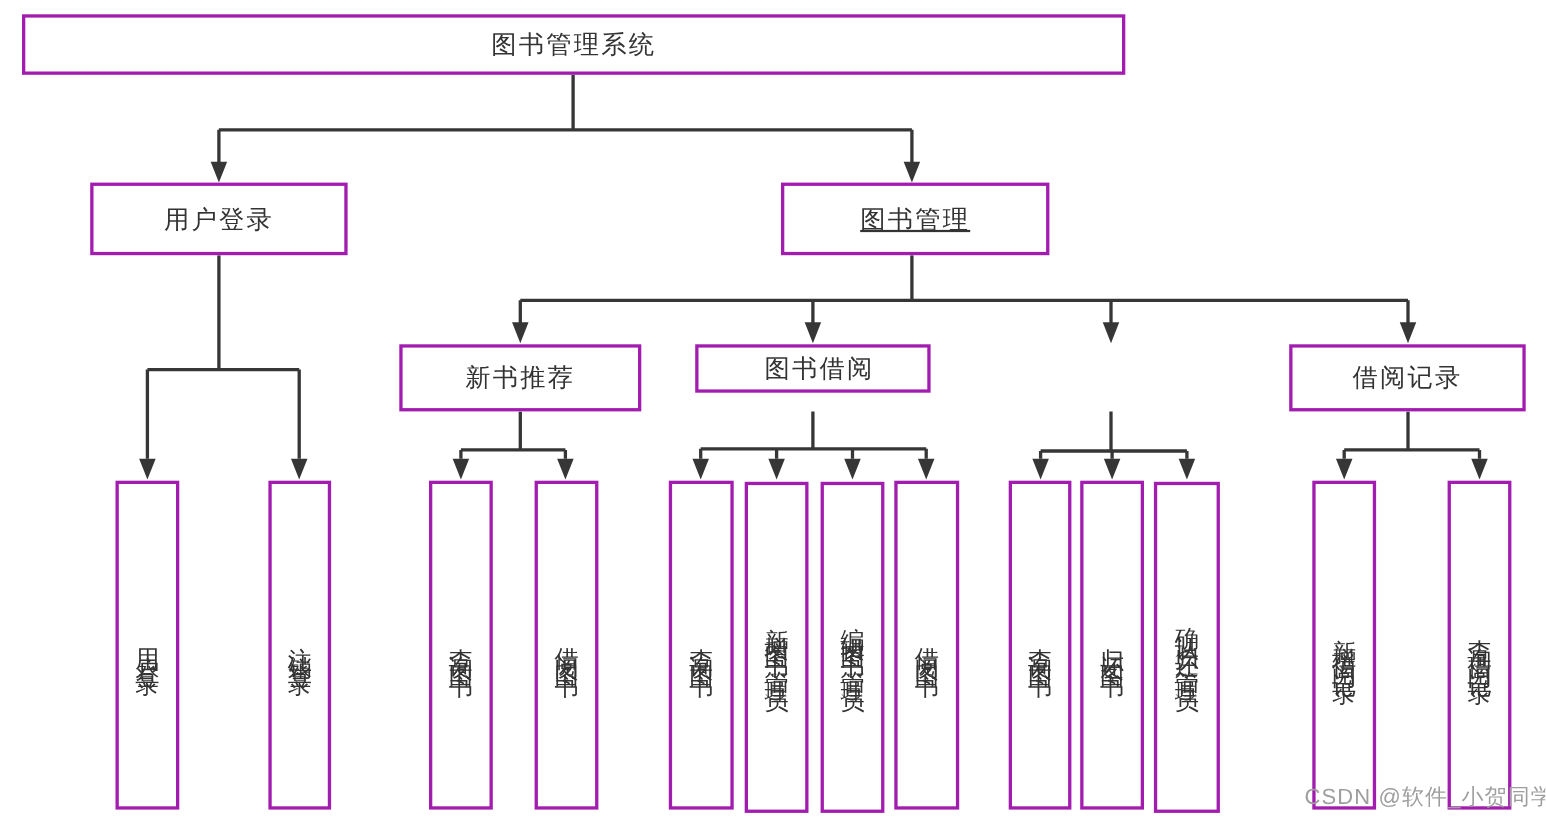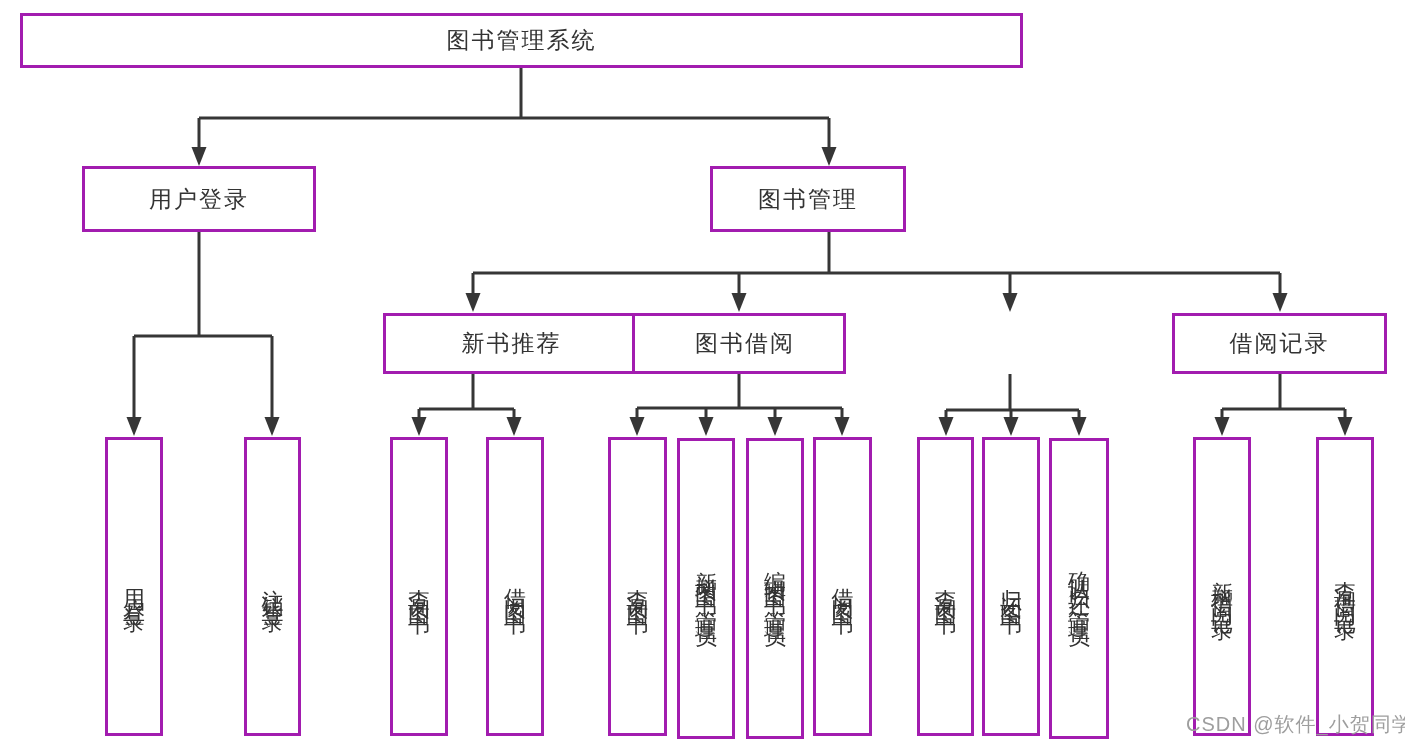--- a/index.html
+++ b/index.html
@@ -118,24 +118,24 @@
     <g>
       <path class="line" d="M1280 374 V409 M1222 409 H1345 M1222 409 V417 M1345 409 V417"></path>
       <polygon class="arrow" points="1222,436 1214.5,417 1229.5,417"></polygon>
       <polygon class="arrow" points="1345,436 1337.5,417 1352.5,417"></polygon>
     </g>
   </svg>
 
   <div class="box h-label" style="left:20px; top:13px; width:1003px; height:55px;">图书管理系统</div>
 
   <div class="box h-label" style="left:82px; top:166px; width:234px; height:66px;">用户登录</div>
-  <div class="box h-label" style="left:710px; top:166px; width:196px; height:66px;">图书管理</div>
+  <div class="box h-label" style="left:710px; top:166px; width:244px; height:66px;text-decoration:underline;">图书管理</div>
 
-  <div class="box h-label" style="left:383px; top:313px; width:257px; height:61px;">新书推荐</div>
-  <div class="box h-label" style="left:632px; top:313px; width:214px; height:61px;padding-left:12px;">图书借阅</div>
+  <div class="box h-label" style="left:363px; top:313px; width:220px; height:61px;">新书推荐</div>
+  <div class="box h-label" style="left:632px; top:313px; width:214px; height:44px;padding-left:12px;">图书借阅</div>
   <div class="box h-label" style="left:1172px; top:313px; width:215px; height:61px;">借阅记录</div>
 
   <div class="box v-label" style="left:105px; top:437px; width:58px; height:299px;">用户登录</div>
   <div class="box v-label" style="left:244px; top:437px; width:57px; height:299px;">注销登录</div>
 
   <div class="box v-label" style="left:390px; top:437px; width:58px; height:299px;">查询图书</div>
   <div class="box v-label" style="left:486px; top:437px; width:58px; height:299px;">借阅图书</div>
 
   <div class="box v-label" style="left:608px; top:437px; width:59px; height:299px;">查询图书</div>
   <div class="box v-label" style="left:677px; top:438px; width:58px; height:301px;">新增图书（管理员）</div>

